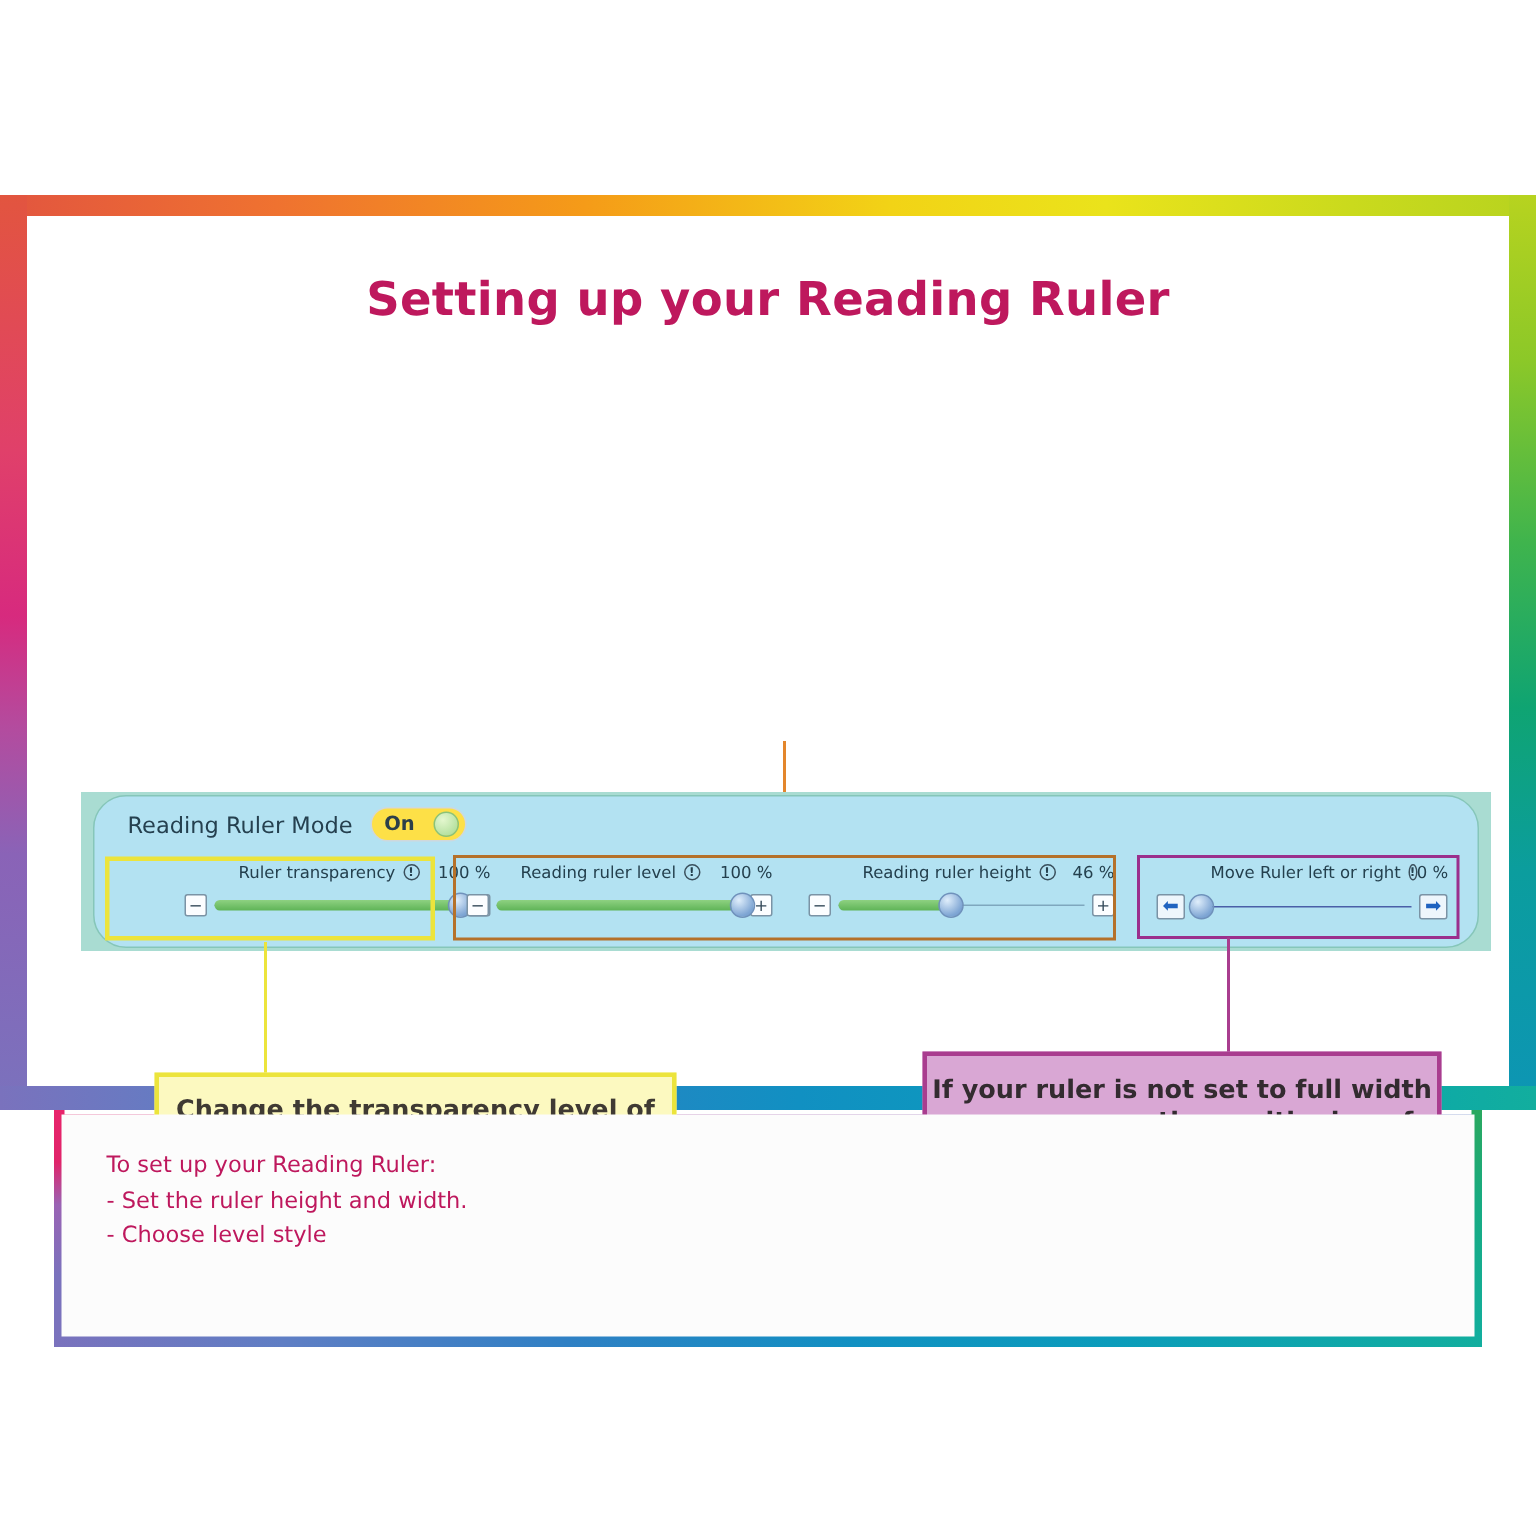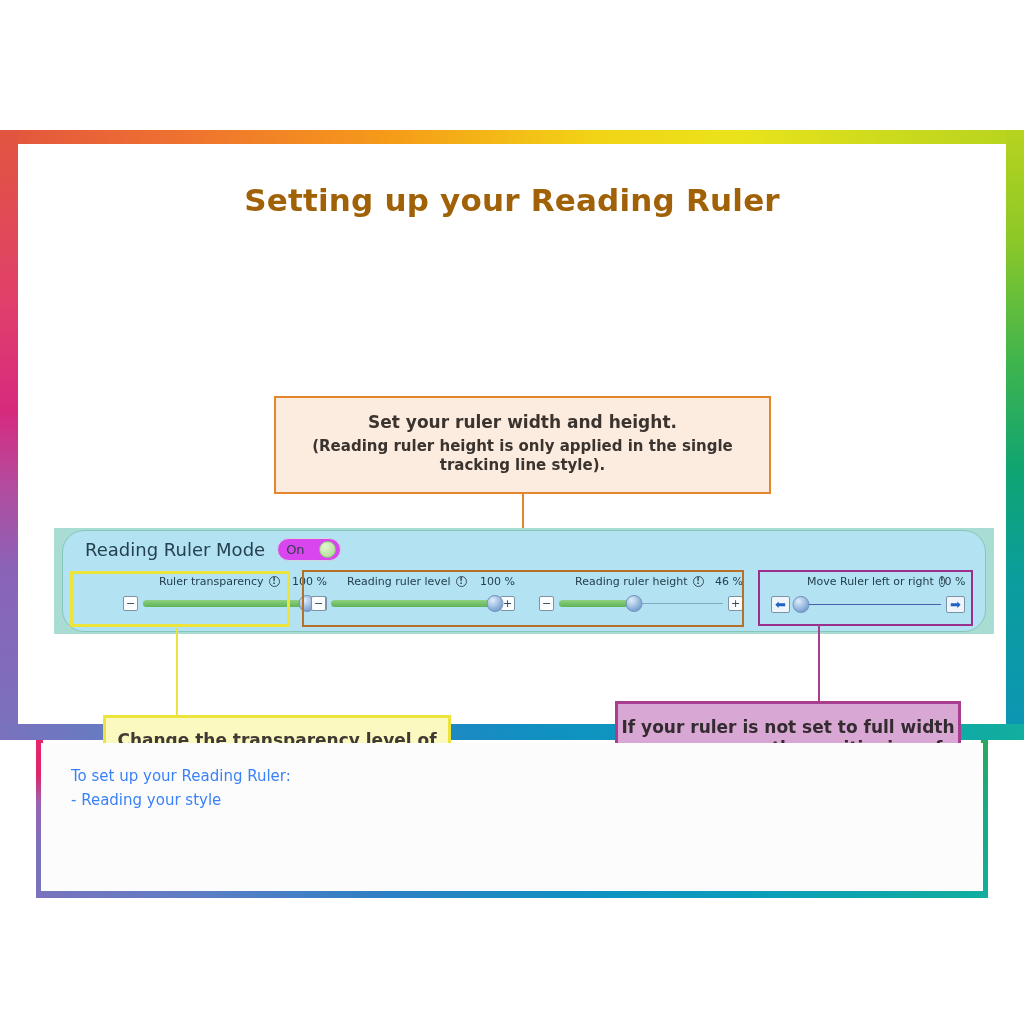--- a/index.html
+++ b/index.html
@@ -36,21 +36,21 @@
     position: relative; width: 100%; height: 100%;
     background: #ffffff; z-index: 3;
   }
 
   
   .page-title {
     position: absolute; left: 0; right: 0; top: 38px;
     text-align: center;
     font-family: "DejaVu Sans", sans-serif;
     font-size: 31px; font-weight: bold; letter-spacing: .2px;
-    color: #a16207;
+    color: #be185d;
   }
 
   
   .callout {
     position: absolute;
     text-align: center;
     font-weight: bold;
     color: #3a332e;
     line-height: 1.26;
   }
@@ -84,25 +84,25 @@
   
   .settings-band {
     position: absolute; left: 36px; top: 384px; width: 940px; height: 106px;
     background: #a9dcd2;
   }
   .settings-panel {
     position: absolute; left: 44px; top: 386px; width: 924px; height: 102px;
     background: #b3e2f2; border: 1px solid #86c6b9; border-radius: 22px;
   }
   .mode-row { position: absolute; left: 22px; top: 7px; display: flex; align-items: center; gap: 12px; }
-  .mode-label { font-size: 18px; color: #25404f; font-family: "DejaVu Sans", sans-serif; }
+  .mode-label { font-size: 15px; color: #25404f; font-family: "DejaVu Sans", sans-serif; }
   .toggle {
-    width: 64px; height: 23px; border-radius: 12px; background: #d946ef;
+    width: 64px; height: 23px; border-radius: 12px; background: #fde047;
     border: 1px solid #cfd8dc; display: flex; align-items: center;
-    justify-content: space-between; padding: 10px 4px;
+    justify-content: space-between; padding: 10px 4px; font-weight: bold;
   }
   .toggle-text { font-size: 13px; color: #2c3f4a; padding-left: 4px; }
   .toggle-knob { width: 17px; height: 17px; border-radius: 50%;
     background: radial-gradient(circle at 35% 30%, #e4f7cf, #a5d98f); border: 1px solid #8cc277; }
 
   
   .grp { position: absolute; }
   .grp-yellow { left: 52px; top: 427px; width: 220px; height: 56px; border: 3px solid #ece43c; }
   .grp-orange { left: 284px; top: 426px; width: 442px; height: 57px; border: 2px solid #b5712a; }
   .grp-purple { left: 740px; top: 426px; width: 215px; height: 56px; border: 2px solid #9b2f8c; }
@@ -149,41 +149,37 @@
     background: linear-gradient(180deg,#e8246b 0%,#e0246a 22%,#9a63b4 40%,#7a72bd 70%,#7a72bd 100%); }
   .cb-edge-right{ position:absolute; right:0; top:0; width:7px; height:158px;
     background: linear-gradient(180deg,#2aa85f 0%,#17ab82 40%,#12ae9e 100%); }
   .cb-edge-bottom{ position:absolute; left:0; bottom:0; width:952px; height:10px;
     background: linear-gradient(90deg,#7a72bd 0%,#5f7ec4 16%,#2f80c4 36%,#1190c2 56%,#0b9cbb 74%,#12ae9e 100%); }
   .cb-edge-top{ position:absolute; left:0; top:0; width:952px; height:3px; background:#ffffff; }
   .card-bottom-inner {
     position: relative; width: 100%; height: 100%; background: #fcfcfc; z-index: 3;
     padding: 22px 0 0 30px;
   }
-  .instr-line { font-size: 15px; color: #3b82f6; line-height: 1.58; font-family: "DejaVu Sans", sans-serif; }
+  .instr-line { font-size: 15px; color: #be185d; line-height: 1.58; font-family: "DejaVu Sans", sans-serif; }
 </style>
 </head>
 <body>
 
 <div id="root">
 
   <div class="card-top">
     <div class="edge edge-top"></div>
     <div class="edge edge-left"></div>
     <div class="edge edge-right"></div>
     <div class="edge edge-bottom"></div>
 
     <div class="card-top-inner">
 
       <h1 class="page-title">Setting up your Reading Ruler</h1>
 
-      <div class="callout callout-orange">
-        <div class="l1">Set your ruler width and height.</div>
-        <div class="l2">(Reading ruler height is only applied in the single tracking line style).</div>
-      </div>
       <div class="leader lead-orange-v"></div>
 
       <div class="settings-band"></div>
       <div class="settings-panel">
         <div class="mode-row">
           <span class="mode-label">Reading Ruler Mode</span>
           <span class="toggle">
             <span class="toggle-text">On</span>
             <span class="toggle-knob"></span>
           </span>
@@ -274,17 +270,18 @@
     </div>
   </div>
 
   <div class="card-bottom">
     <div class="cb-edge-top"></div>
     <div class="cb-edge-left"></div>
     <div class="cb-edge-right"></div>
     <div class="cb-edge-bottom"></div>
     <div class="card-bottom-inner">
       <div class="instr-line">To set up your Reading Ruler:</div>
-      <div class="instr-line">- Reading your style</div>
+      <div class="instr-line">- Set the ruler height and width.</div>
+      <div class="instr-line">- Choose level style</div>
     </div>
   </div>
 
 </div>
 
 </body></html>

